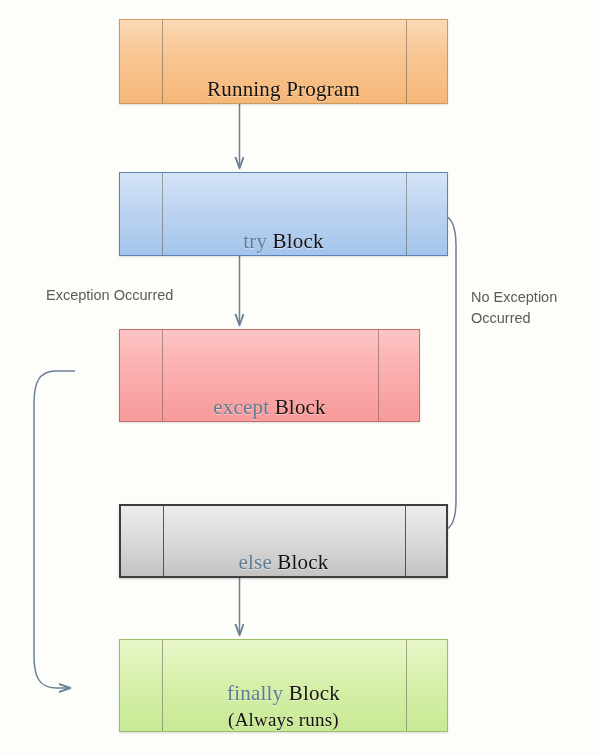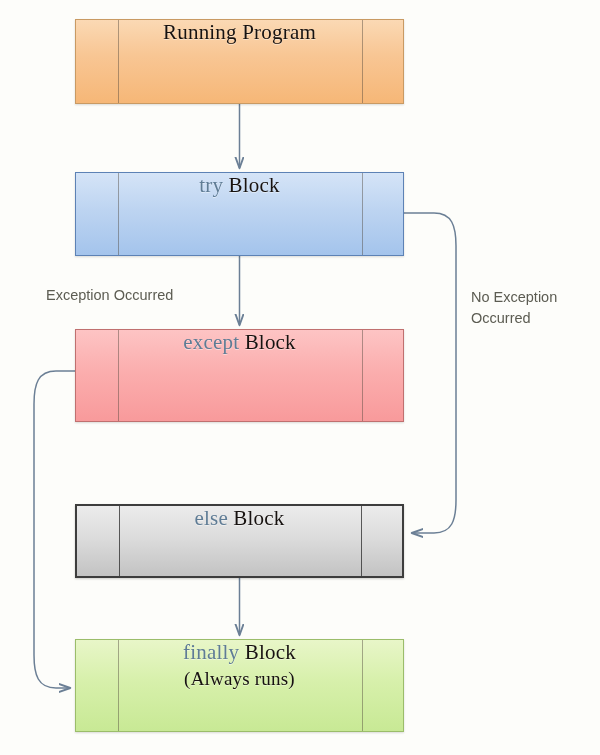--- a/index.html
+++ b/index.html
@@ -14,24 +14,25 @@
     background: #fdfdfa;
     overflow: hidden;
     font-family: "Liberation Serif", serif;
   }
 
   
   .node {
     position: absolute;
     box-sizing: border-box;
     display: flex;
-    align-items: flex-start;
+    align-items: flex-end;
     justify-content: center;
     text-align: center;
     line-height: 1.22;
+    margin-left: 44px;
   }
   .node .seg {
     position: absolute;
     top: 0;
     bottom: 0;
     width: 0;
     border-left: 1px solid rgba(80,70,60,0.45);
   }
   .node .seg.left  { left: 42px; }
   .node .seg.right { right: 40px; }
@@ -62,21 +63,21 @@
     box-shadow: 0 1px 2px rgba(0,0,0,.14);
   }
   #node-try {
     left: 75px;  top: 172px; width: 329px; height: 84px;
     border: 1px solid #5d82b5;
     background: linear-gradient(180deg, #d5e4f7 0%, #bdd4f1 45%, #a4c4ec 100%);
     box-shadow: 0 1px 2px rgba(0,0,0,.14);
     font-family: Liberation Serif, serif;
   }
   #node-except {
-    left: 75px;  top: 329px; width: 329px; height: 93px;
+    left: 75px;  top: 329px; width: 301px; height: 93px;
     border: 1px solid #c0706f;
     background: linear-gradient(180deg, #fdc4c4 0%, #fbaeae 45%, #f89a9b 100%);
     box-shadow: 0 1px 2px rgba(0,0,0,.14);
   }
   #node-else {
     left: 75px;  top: 504px; width: 329px; height: 74px;
     border: 2px solid #3d3d3d;
     background: linear-gradient(180deg, #ececec 0%, #dcdcdc 45%, #c3c3c3 100%);
     box-shadow: 0 1px 2px rgba(0,0,0,.2);
   }

